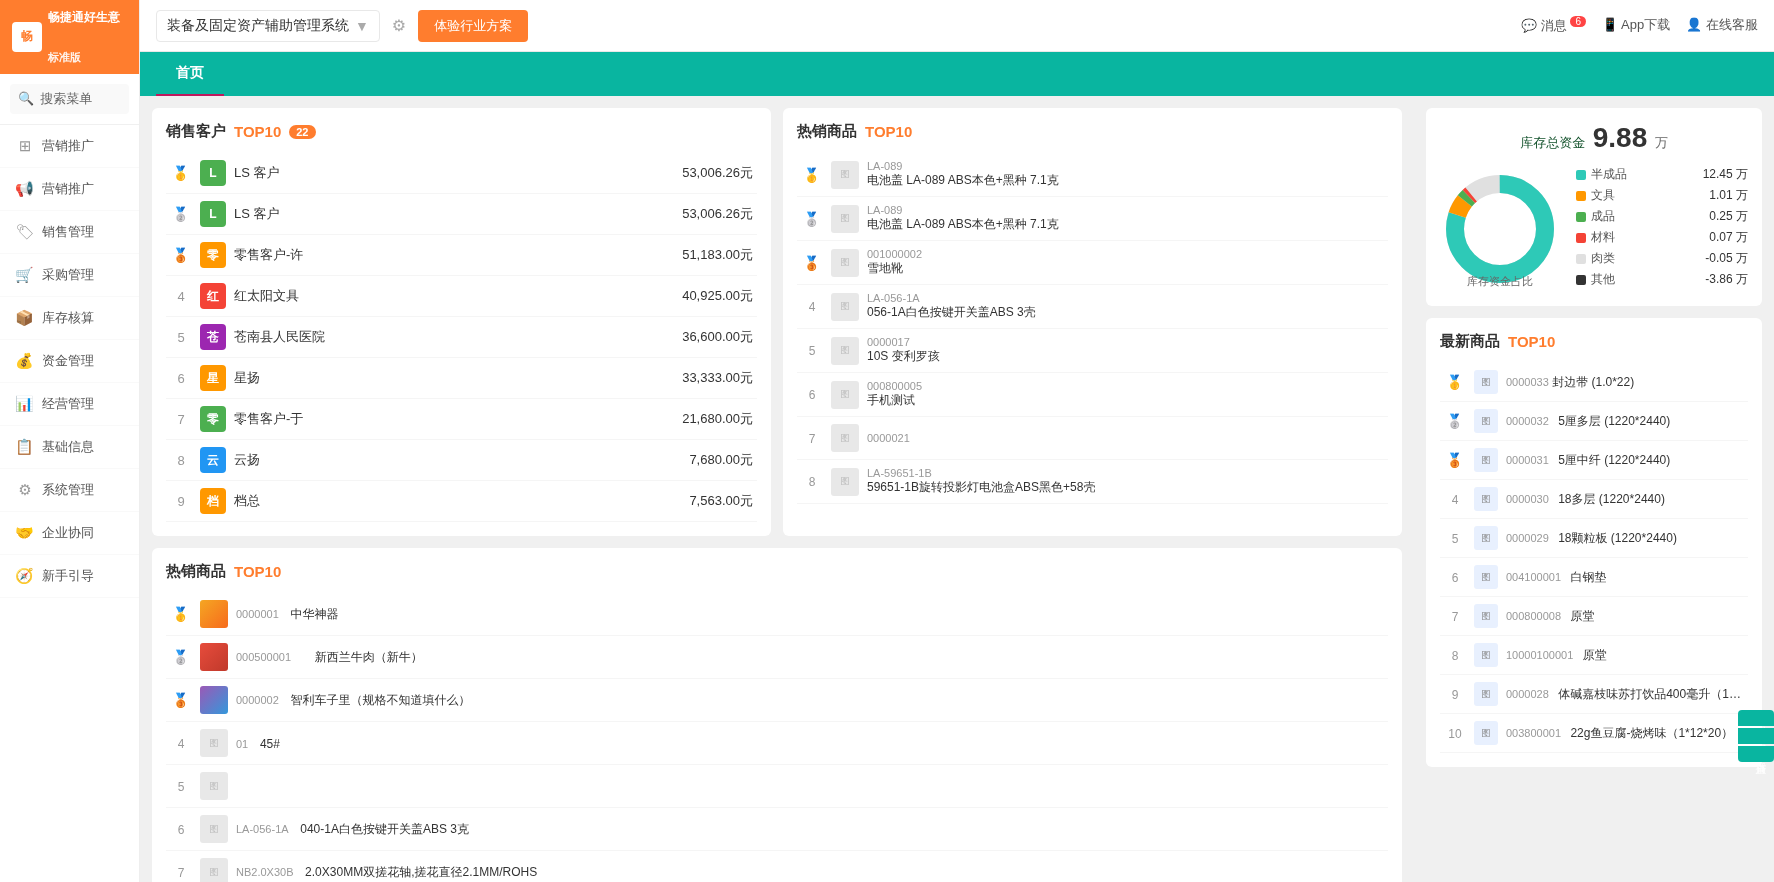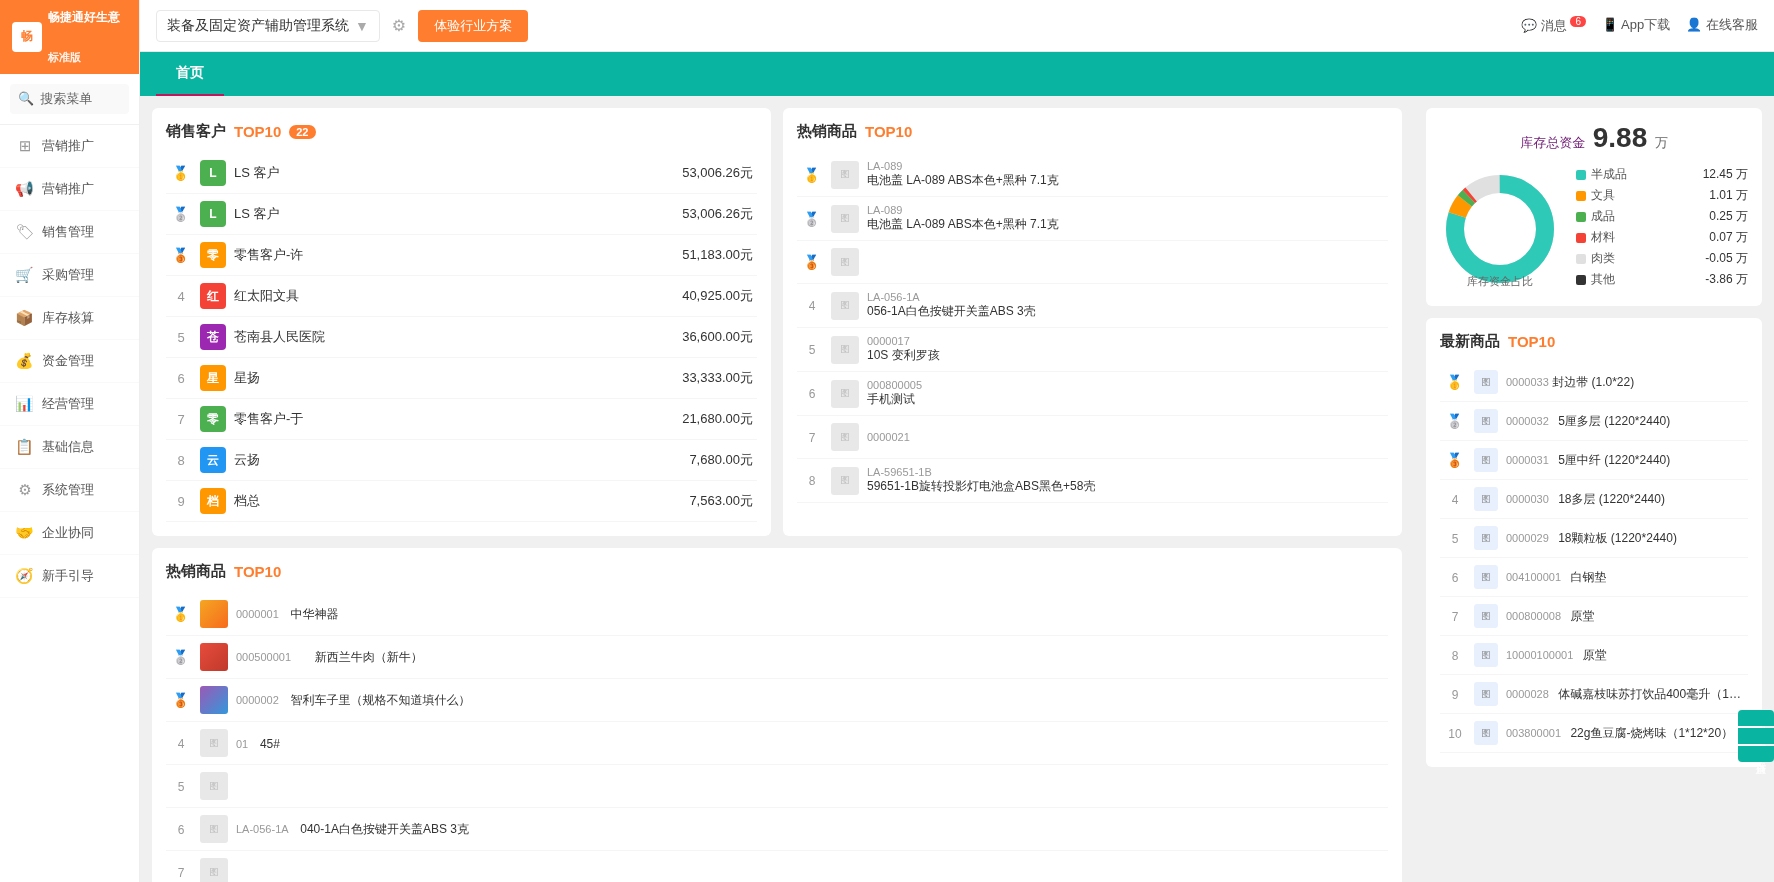--- a/index.html
+++ b/index.html
@@ -216,21 +216,21 @@
     .product-code { color: #999; font-size: 11px; }
     .product-name { color: #333; font-size: 12px; }
 
     
     .two-col { display: flex; gap: 12px; }
     .two-col > * { flex: 1; }
 
     
     .inventory-card { background: #fff; border-radius: 6px; padding: 14px; }
     .inventory-total { text-align: center; margin-bottom: 12px; }
-    .inventory-total .label { color: #701a75; font-size: 13px; }
+    .inventory-total .label { color: #14532d; font-size: 13px; }
     .inventory-total .value { color: #333; font-size: 22px; font-weight: bold; }
     .inventory-total .unit { color: #666; font-size: 13px; }
     .inventory-chart-row { display: flex; align-items: center; gap: 16px; }
     .donut-container { position: relative; width: 120px; height: 120px; flex-shrink: 0; }
     .donut-label { position: absolute; bottom: 0; left: 0; right: 0; text-align: center; font-size: 11px; color: #666; }
     .legend { flex: 1; }
     .legend-item { display: flex; align-items: center; justify-content: space-between; margin-bottom: 4px; font-size: 12px; }
     .legend-color { width: 10px; height: 10px; border-radius: 2px; margin-right: 5px; flex-shrink: 0; }
     .legend-name { flex: 1; color: #555; }
     .legend-val { color: #333; font-weight: 500; }
@@ -470,20 +470,24 @@
     <div style="width:22px;text-align:center;"><span style="color:#aaa;font-size:14px;">🥈</span></div>
     <div class="gray-img">图</div>
     <div class="product-info">
       <div class="product-code">LA-089</div>
       <div class="product-name">电池盖 LA-089 ABS本色+黑种 7.1克</div>
     </div>
   </div>
               <div class="product-row">
     <div style="width:22px;text-align:center;"><span style="color:#cd7f32;font-size:14px;">🥉</span></div>
     <div class="gray-img">图</div>
+    <div class="product-info">
+      <div class="product-code">001000002</div>
+      <div class="product-name">雪地靴</div>
+    </div>
   </div>
               <div class="product-row">
     <div style="width:22px;text-align:center;"><span style="color:#999;font-size:12px;">4</span></div>
     <div class="gray-img">图</div>
     <div class="product-info">
       <div class="product-code">LA-056-1A</div>
       <div class="product-name">056-1A白色按键开关盖ABS 3壳</div>
     </div>
   </div>
               <div class="product-row">
@@ -568,20 +572,24 @@
     <div style="width:22px;text-align:center;"><span style="color:#999;font-size:12px;">6</span></div>
     <div class="gray-img">图</div>
     <div class="product-info">
       <span class="product-code">LA-056-1A</span>
       <span class="product-name" style="margin-left:8px;">040-1A白色按键开关盖ABS 3克</span>
     </div>
   </div>
             <div class="product-row">
     <div style="width:22px;text-align:center;"><span style="color:#999;font-size:12px;">7</span></div>
     <div class="gray-img">图</div>
+    <div class="product-info">
+      <span class="product-code">NB2.0X30B</span>
+      <span class="product-name" style="margin-left:8px;">2.0X30MM双搓花轴,搓花直径2.1MM/ROHS</span>
+    </div>
   </div>
           </div>
       </div>
 
     </div>
 
     <div class="right-panel">
 
       <div class="inventory-card">
         <div class="inventory-total">

